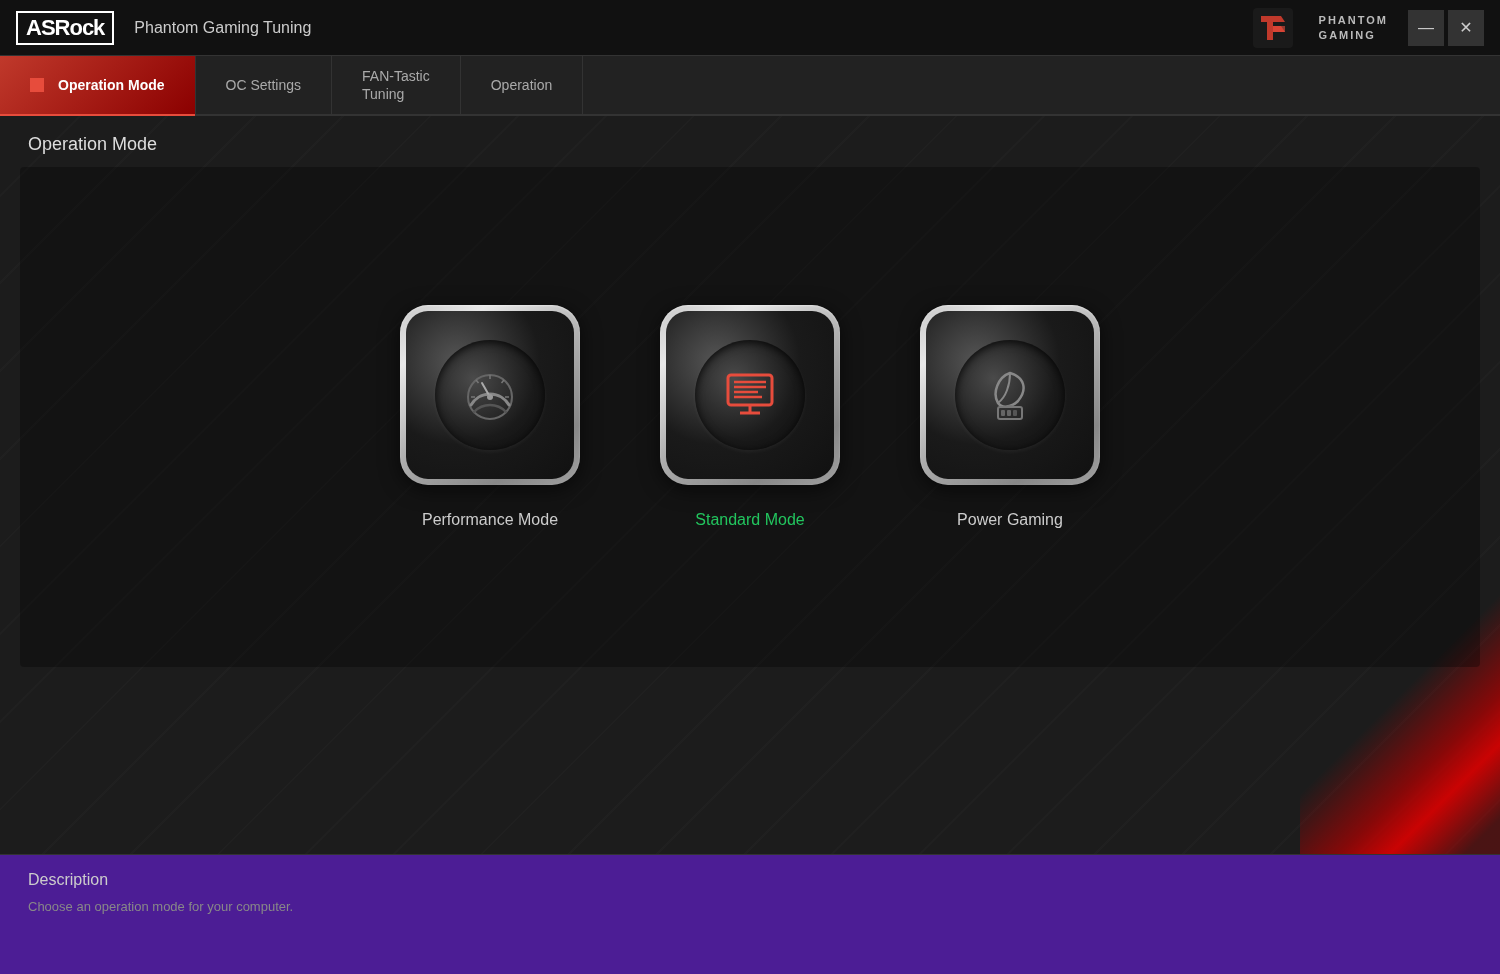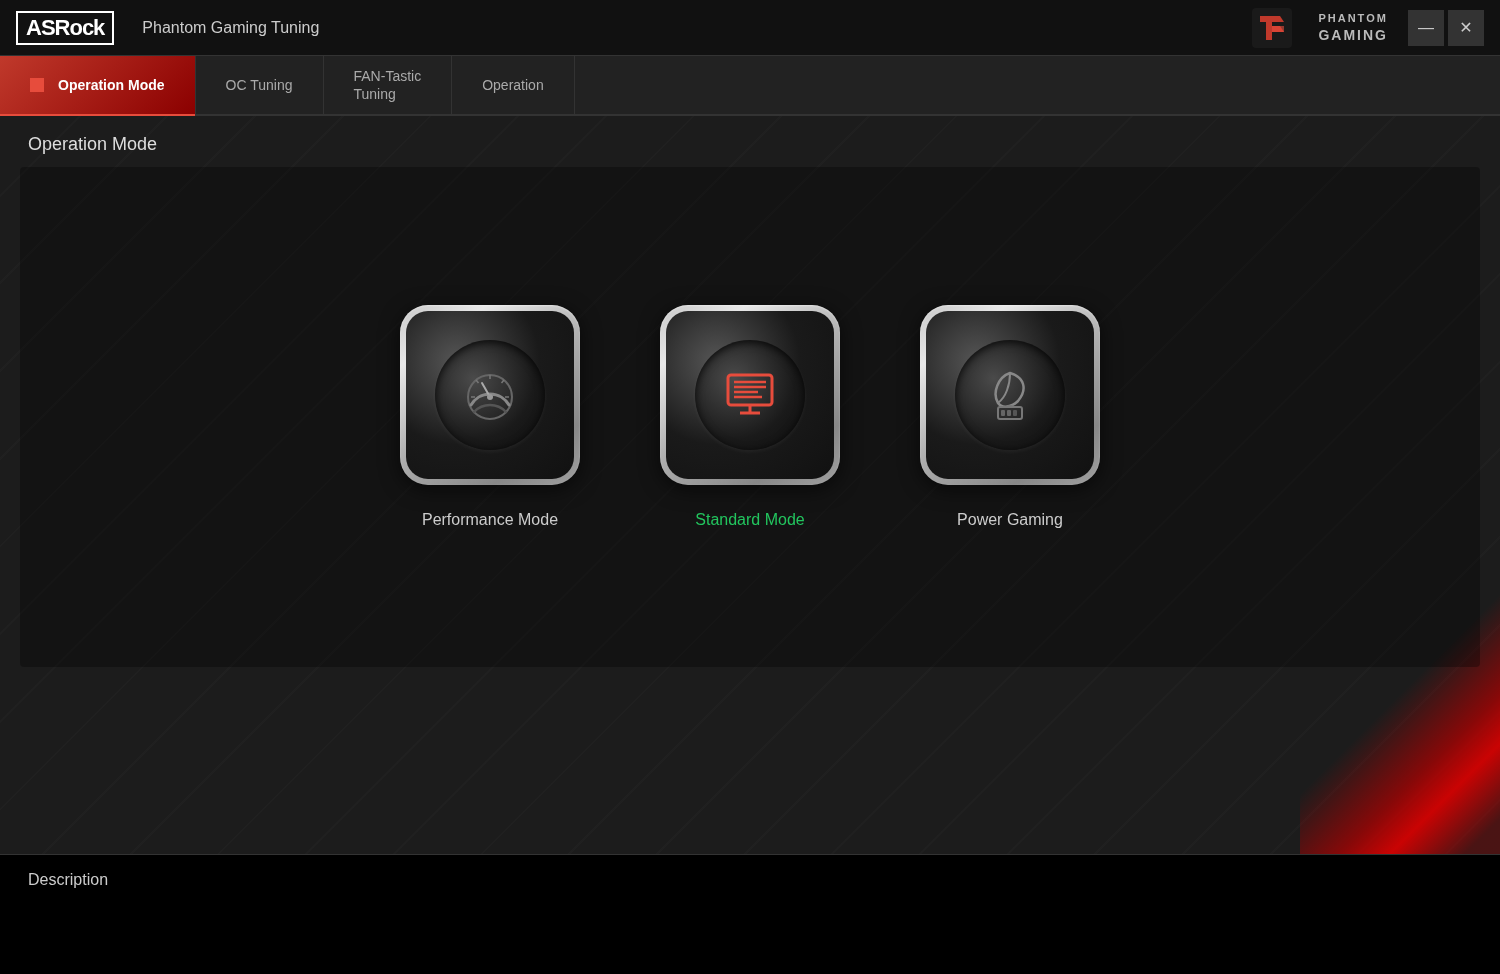--- a/index.html
+++ b/index.html
@@ -31,21 +31,20 @@
       letter-spacing: -1px;
       margin-right: 20px;
       border: 2px solid #fff;
       padding: 2px 8px;
     }
 
     #app-title {
       color: #ccc;
       font-size: 16px;
       flex: 1;
-      margin-left: 8px;
     }
 
     #phantom-gaming-logo {
       display: flex;
       align-items: center;
       gap: 26px;
       margin-right: 20px;
     }
 
     #pg-icon {
@@ -227,21 +226,21 @@
     .mode-label.active-label {
       color: #22c55e;
     }
 
     
     #description-area {
       position: absolute;
       bottom: 0;
       left: 0;
       right: 0;
-      background: #000000;
+      background: #4c1d95;
       border-top: 1px solid #333;
       padding: 16px 28px;
       height: 120px;
       margin-top: 32px;
     }
 
     #description-title {
       font-size: 16px;
       color: #ccc;
       margin-bottom: 10px;
@@ -269,36 +268,36 @@
   <div id="app-title">Phantom Gaming Tuning</div>
   <div id="phantom-gaming-logo">
 
     <svg id="pg-icon" viewBox="0 0 40 40" xmlns="http://www.w3.org/2000/svg">
       <rect width="40" height="40" rx="4" fill="#1a1a1a"></rect>
       <path d="M8 8 L28 8 L32 14 L20 14 L20 18 L28 18 L32 24 L20 24 L20 32 L14 32 L14 14 L8 14 Z" fill="#c0392b"></path>
       <path d="M20 18 L32 18 L32 24 L20 24 Z" fill="#e74c3c" opacity="0.6"></path>
     </svg>
     <div id="pg-text">
       <div style="font-size:11px; letter-spacing:2px; color:#bbb;">PHANTOM</div>
-      <div style="font-size:14px; letter-spacing:2px; color:#bbb;">GAMING</div>
+      <div style="font-size:11px; letter-spacing:2px; color:#bbb;">GAMING</div>
     </div>
   </div>
   <div id="window-controls">
     <button class="win-btn">—</button>
     <button class="win-btn close">✕</button>
   </div>
 </div>
 
 <div id="nav-bar">
   <div class="nav-tab active">
     <span class="active-tab-icon"></span>
     <span>Operation Mode</span>
   </div>
   <div class="nav-tab">
-    <span>OC Tuning</span>
+    <span>OC Settings</span>
   </div>
   <div class="nav-tab" style="white-space: pre-line; text-align: left; line-height: 1.3;">
     <span>FAN-Tastic<br>Tuning</span>
   </div>
   <div class="nav-tab">
     <span>Operation</span>
   </div>
 </div>
 
 <div id="main-content">
@@ -370,15 +369,16 @@
           </svg>
         </div>
       </div>
       <div class="mode-label">Power Gaming</div>
     </div>
 
   </div>
 
   <div id="description-area">
     <div id="description-title">Description</div>
+    <div id="description-text">Choose an operation mode for your computer.</div>
   </div>
 
 </div>
 
 </body></html>

